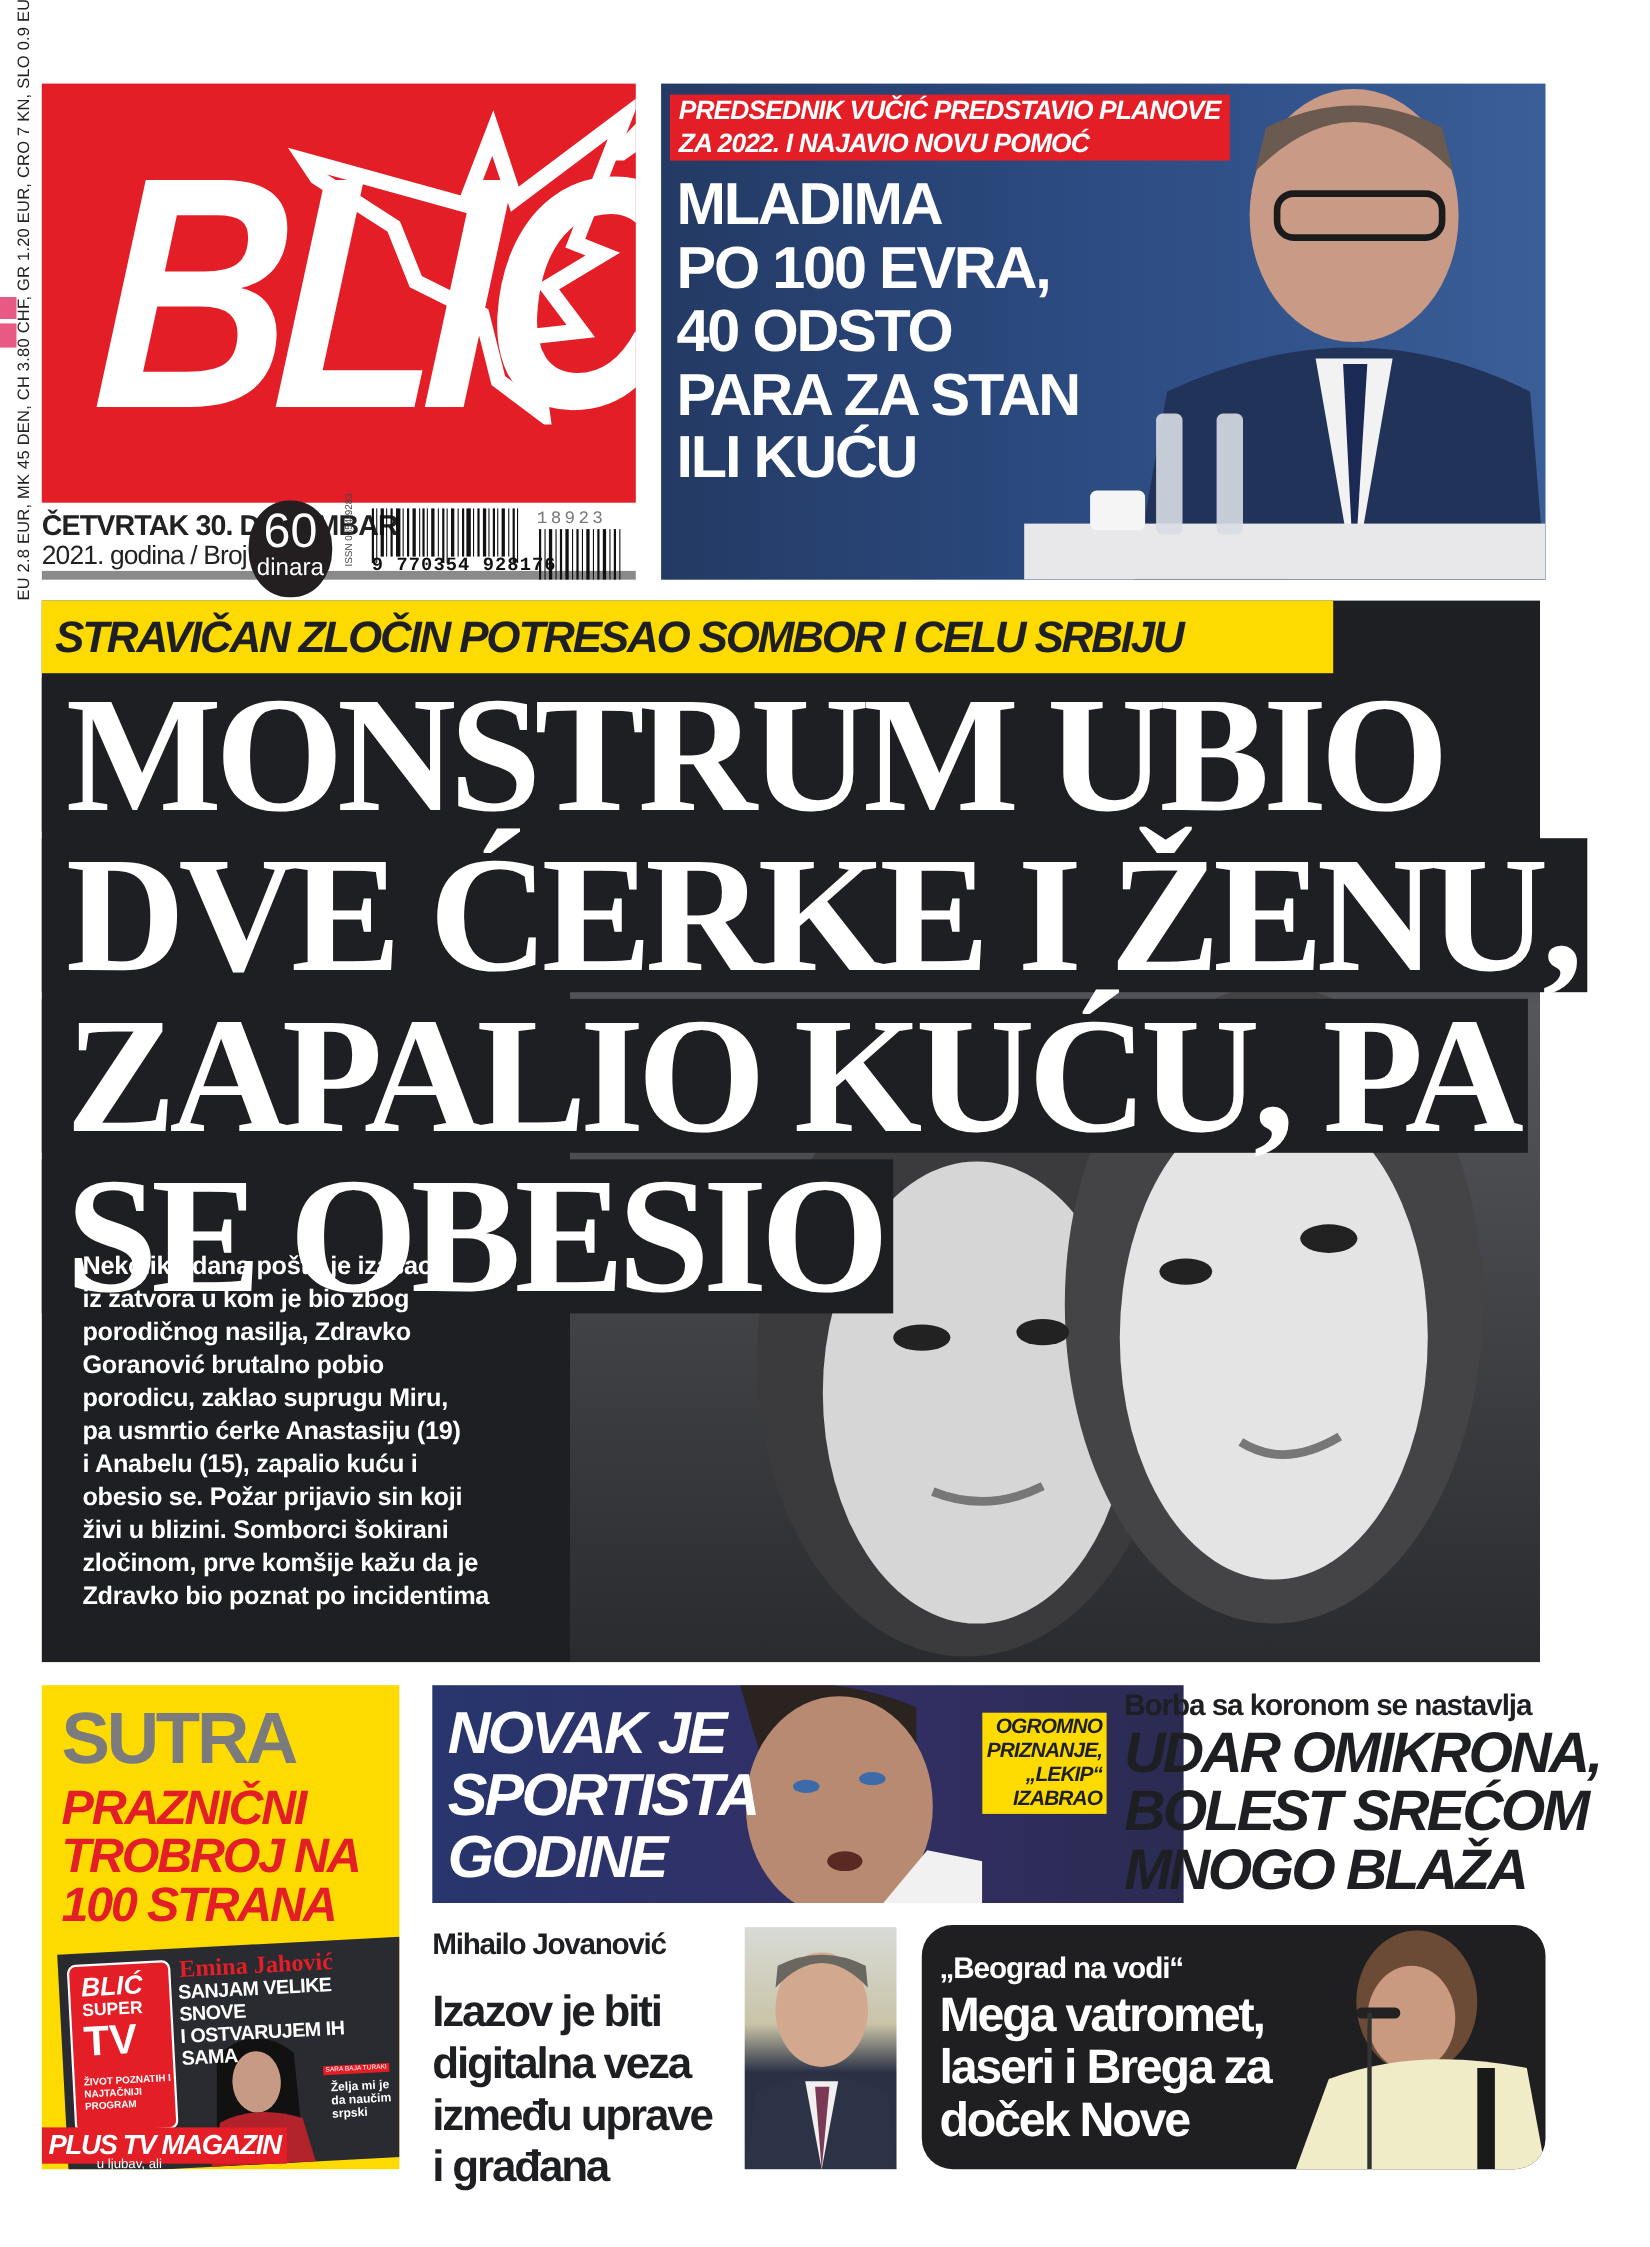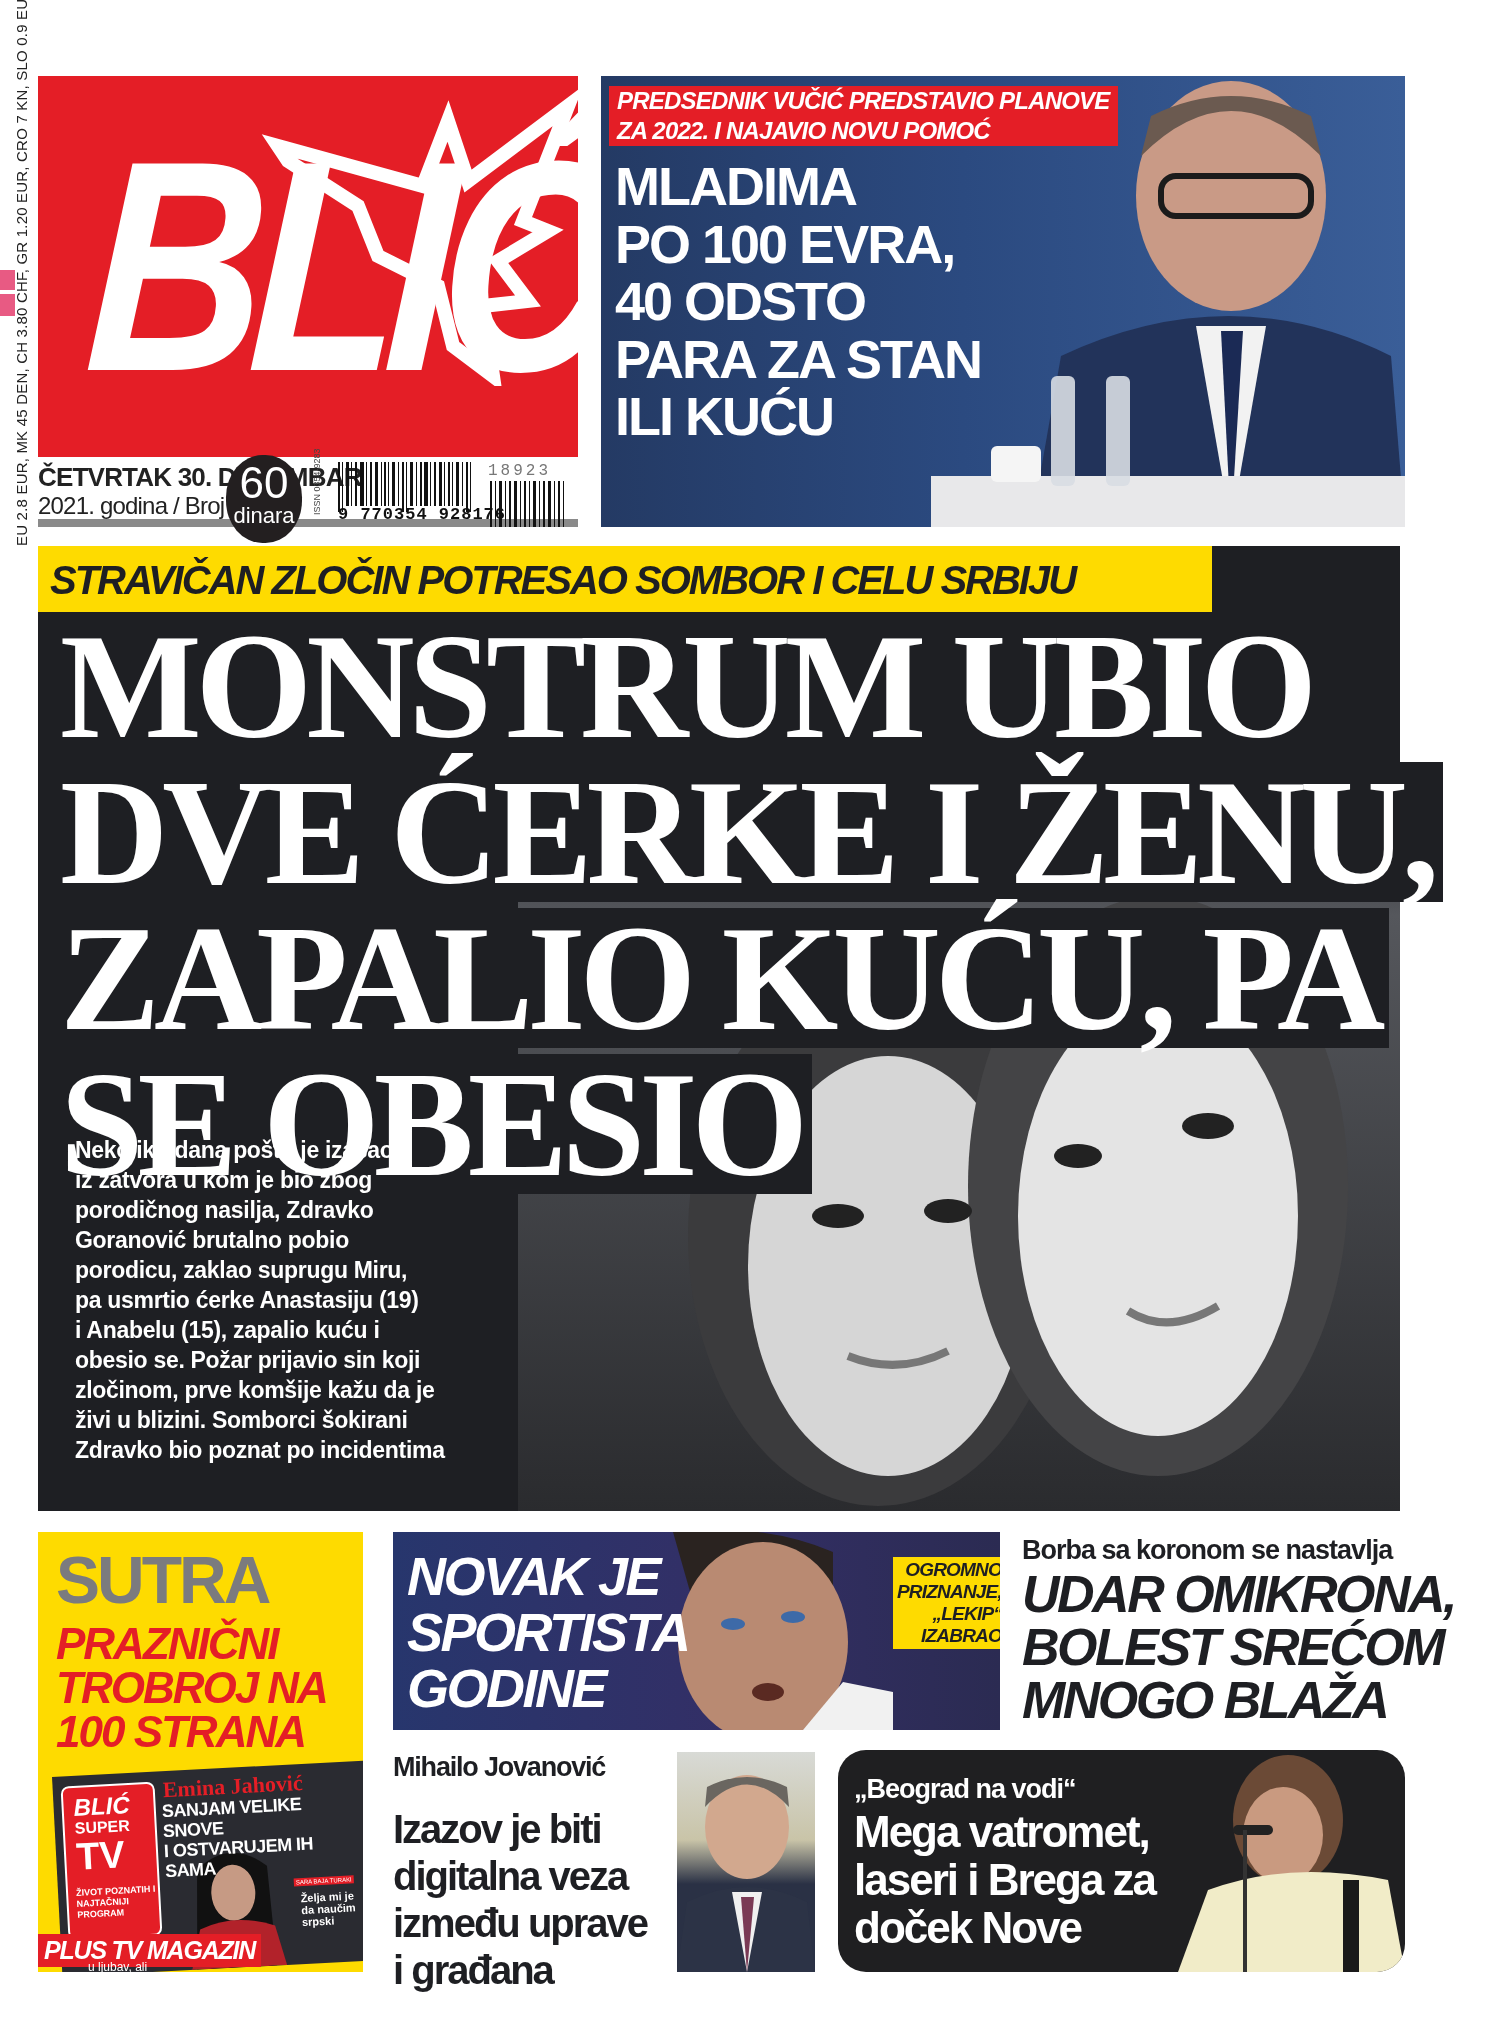--- a/index.html
+++ b/index.html
@@ -72,21 +72,21 @@
   #mag-name { left:110px; top:6px; font-family:"Liberation Serif", serif; font-size:22px; font-weight:bold; color:#e41e26; }
   #mag-headline { left:108px; top:30px; font-size:18px; line-height:20px; font-weight:bold; color:#fff; letter-spacing:-0.5px; }
   #mag-woman { left:120px; top:80px; width:110px; height:120px; }
   #mag-side { left:242px; top:128px; font-size:11px; line-height:12px; font-weight:bold; color:#fff; }
   #mag-side-tag { left:236px; top:114px; font-size:6px; background:#e41e26; color:#fff; padding:1px 2px; }
   #plus-tv { left:0; top:402px; background:#e41e26; color:#fff; font-size:25px; font-weight:bold; font-style:italic;
      padding:2px 6px; letter-spacing:-1.2px; }
   #mag-caption { left:50px; top:428px; font-size:12px; color:#fff; }
 
   
-  #novak-block { left:393px; top:1532px; width:607px; height:198px;
+  #novak-block { left:393px; top:1532px; width:683px; height:198px;
      background:linear-gradient(90deg,#27366d 0%, #332f66 55%, #2b2b52 100%); overflow:hidden; }
   #novak-head { left:14px; top:16px; color:#fff; font-size:54px; line-height:56px; font-weight:bold; font-style:italic; letter-spacing:-2.5px; }
   #novak-photo { left:240px; top:0; width:260px; height:198px; }
   #novak-tag { left:500px; top:25px; background:#fedb00; color:#1e1f23; font-size:19px; line-height:22px; font-weight:bold; font-style:italic;
      text-align:right; padding:2px 4px; letter-spacing:-0.8px; }
 
   
   #borba-kicker { left:1022px; top:1535px; font-size:27px; color:#1e1f23; font-weight:bold; letter-spacing:-1px; }
   #borba-head { left:1022px; top:1568px; font-size:52px; line-height:53px; font-weight:bold; font-style:italic;
      color:#1e1f23; letter-spacing:-2.5px; }
@@ -240,22 +240,22 @@
 <div class="hl-line" style="top:1054px;">SE OBESIO</div>
 <div id="main-body" class="abs cond">
   <div>Nekoliko dana pošto je izašao</div>
   <div>iz zatvora u kom je bio zbog</div>
   <div>porodičnog nasilja, Zdravko</div>
   <div>Goranović brutalno pobio</div>
   <div>porodicu, zaklao suprugu Miru,</div>
   <div>pa usmrtio ćerke Anastasiju (19)</div>
   <div>i Anabelu (15), zapalio kuću i</div>
   <div>obesio se. Požar prijavio sin koji</div>
+  <div>živi u blizini. Somborci šokirani</div>
   <div>zločinom, prve komšije kažu da je</div>
-  <div>živi u blizini. Somborci šokirani</div>
   <div>Zdravko bio poznat po incidentima</div>
 </div>
 
 <div id="sutra-box" class="abs">
   <div id="sutra-title" class="abs cond">SUTRA</div>
   <div id="sutra-sub" class="abs cond">
     <div>PRAZNIČNI</div>
     <div>TROBROJ NA</div>
     <div>100 STRANA</div>
   </div>

